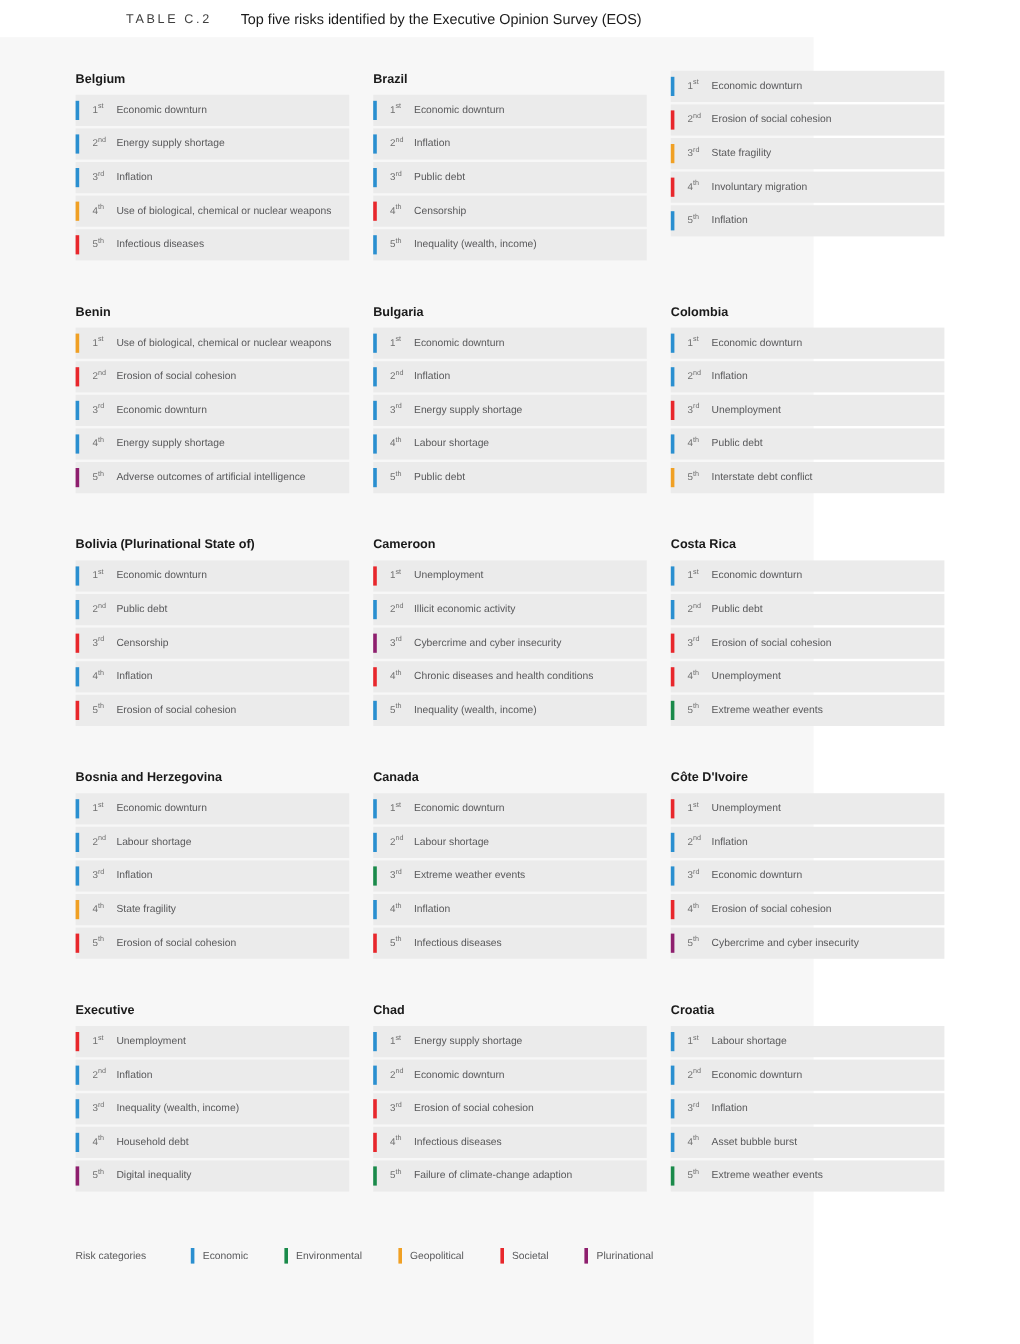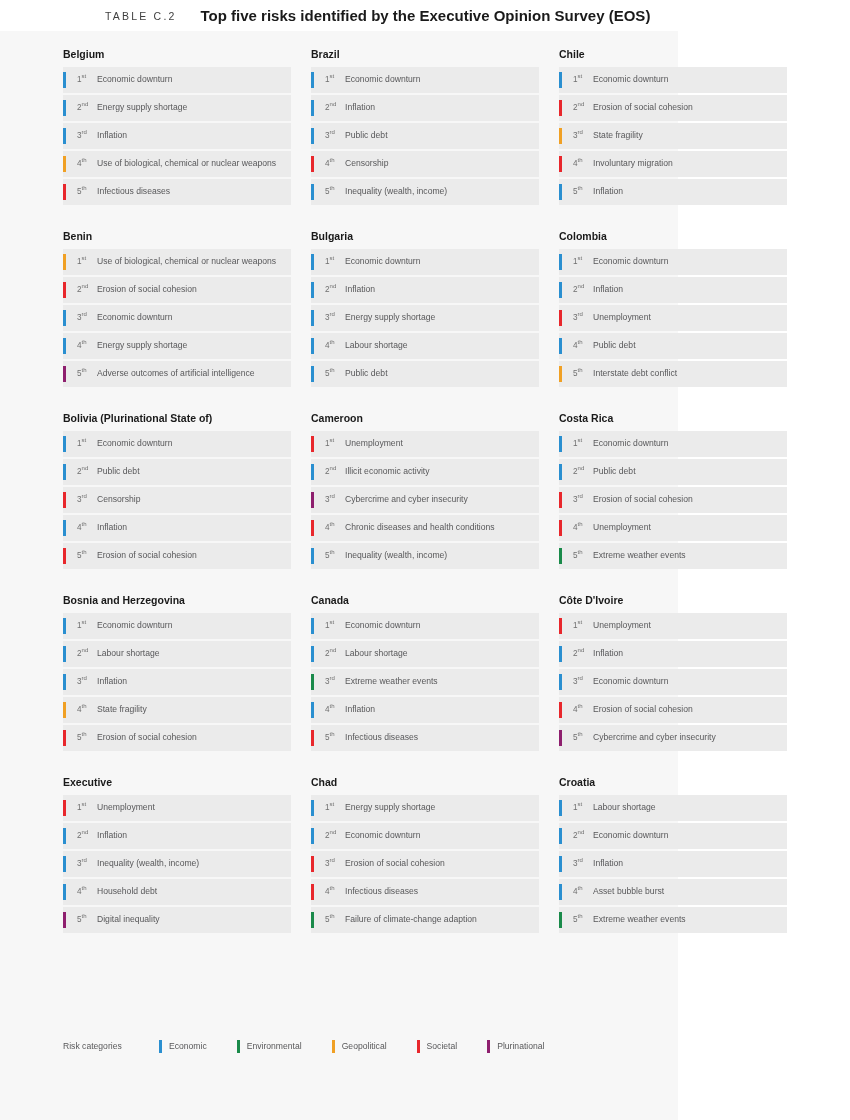--- a/index.html
+++ b/index.html
@@ -30,37 +30,38 @@
   .table-num {
     margin-left: 105px;
     font-size: 10.5px;
     letter-spacing: 2.2px;
     color: #3f3f3f;
     font-weight: 400;
     white-space: nowrap;
   }
   .table-title {
     margin-left: 24px;
-    font-size: 15px;
-    font-weight: bold;
+    font-size: 12px;
+    font-weight: normal;
     color: #1a1a1a;
     white-space: nowrap;
   }
   
   .grid {
     position: absolute;
     top: 47px; left: 63px;
     width: 724px;
     display: grid;
     grid-template-columns: repeat(3, 228px);
     column-gap: 20px;
     row-gap: 0px;
   }
   .block {
     margin-bottom: 0;
+    margin-top: 12px;
   }
   .country {
     font-size: 10.5px;
     font-weight: bold;
     color: #1a1a1a;
     padding-bottom: 6px;
     line-height: 14px;
     white-space: nowrap;
   }
   .rows { display: block; }
@@ -200,21 +201,20 @@
             <span class="risk-name">Censorship</span>
           </div>
           <div class="risk-row">
             <span class="cat-bar" style="background: rgb(42, 143, 208);"></span>
             <span class="rank">5<sup>th</sup></span>
             <span class="risk-name">Inequality (wealth, income)</span>
           </div>
         </div>
       </div>
       <div class="block">
-        <div class="country">Chile</div>
         <div class="rows">
           <div class="risk-row">
             <span class="cat-bar" style="background: rgb(42, 143, 208);"></span>
             <span class="rank">1<sup>st</sup></span>
             <span class="risk-name">Economic downturn</span>
           </div>
           <div class="risk-row">
             <span class="cat-bar" style="background: rgb(232, 39, 44);"></span>
             <span class="rank">2<sup>nd</sup></span>
             <span class="risk-name">Erosion of social cohesion</span>

